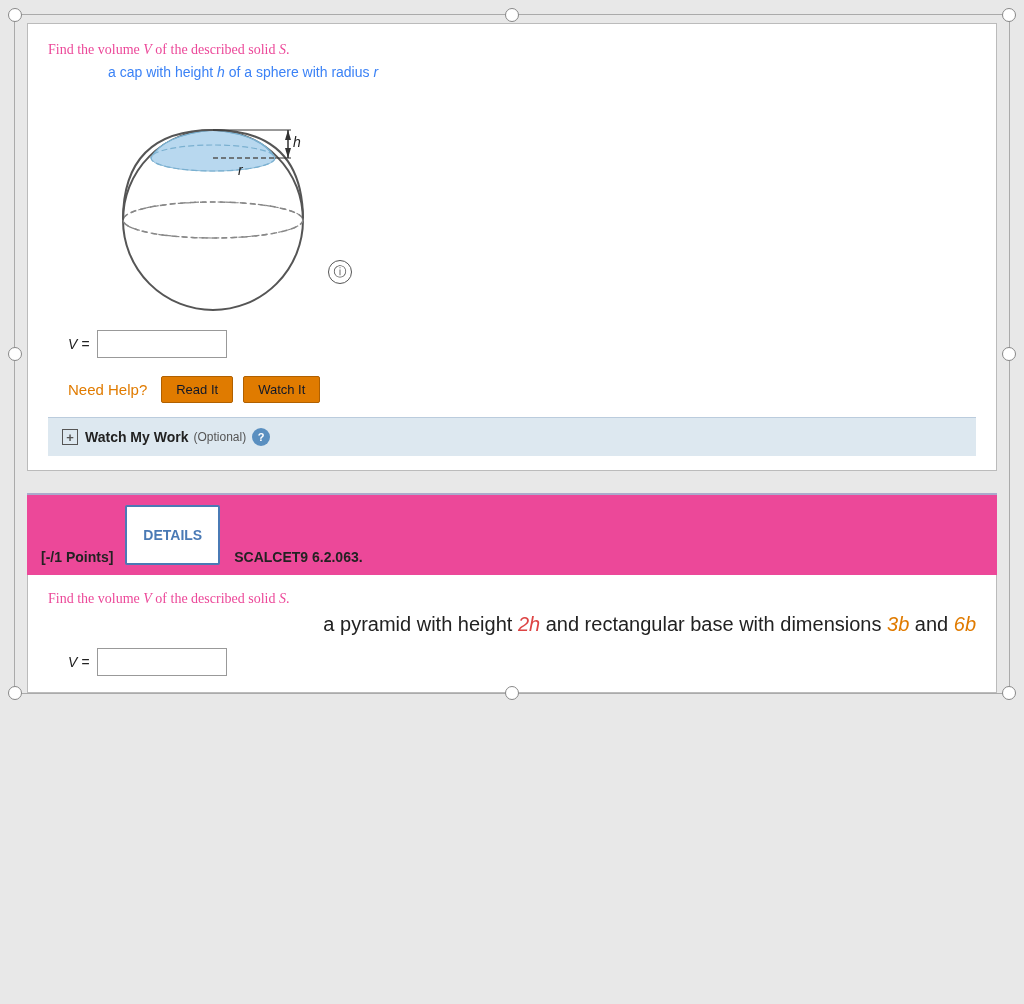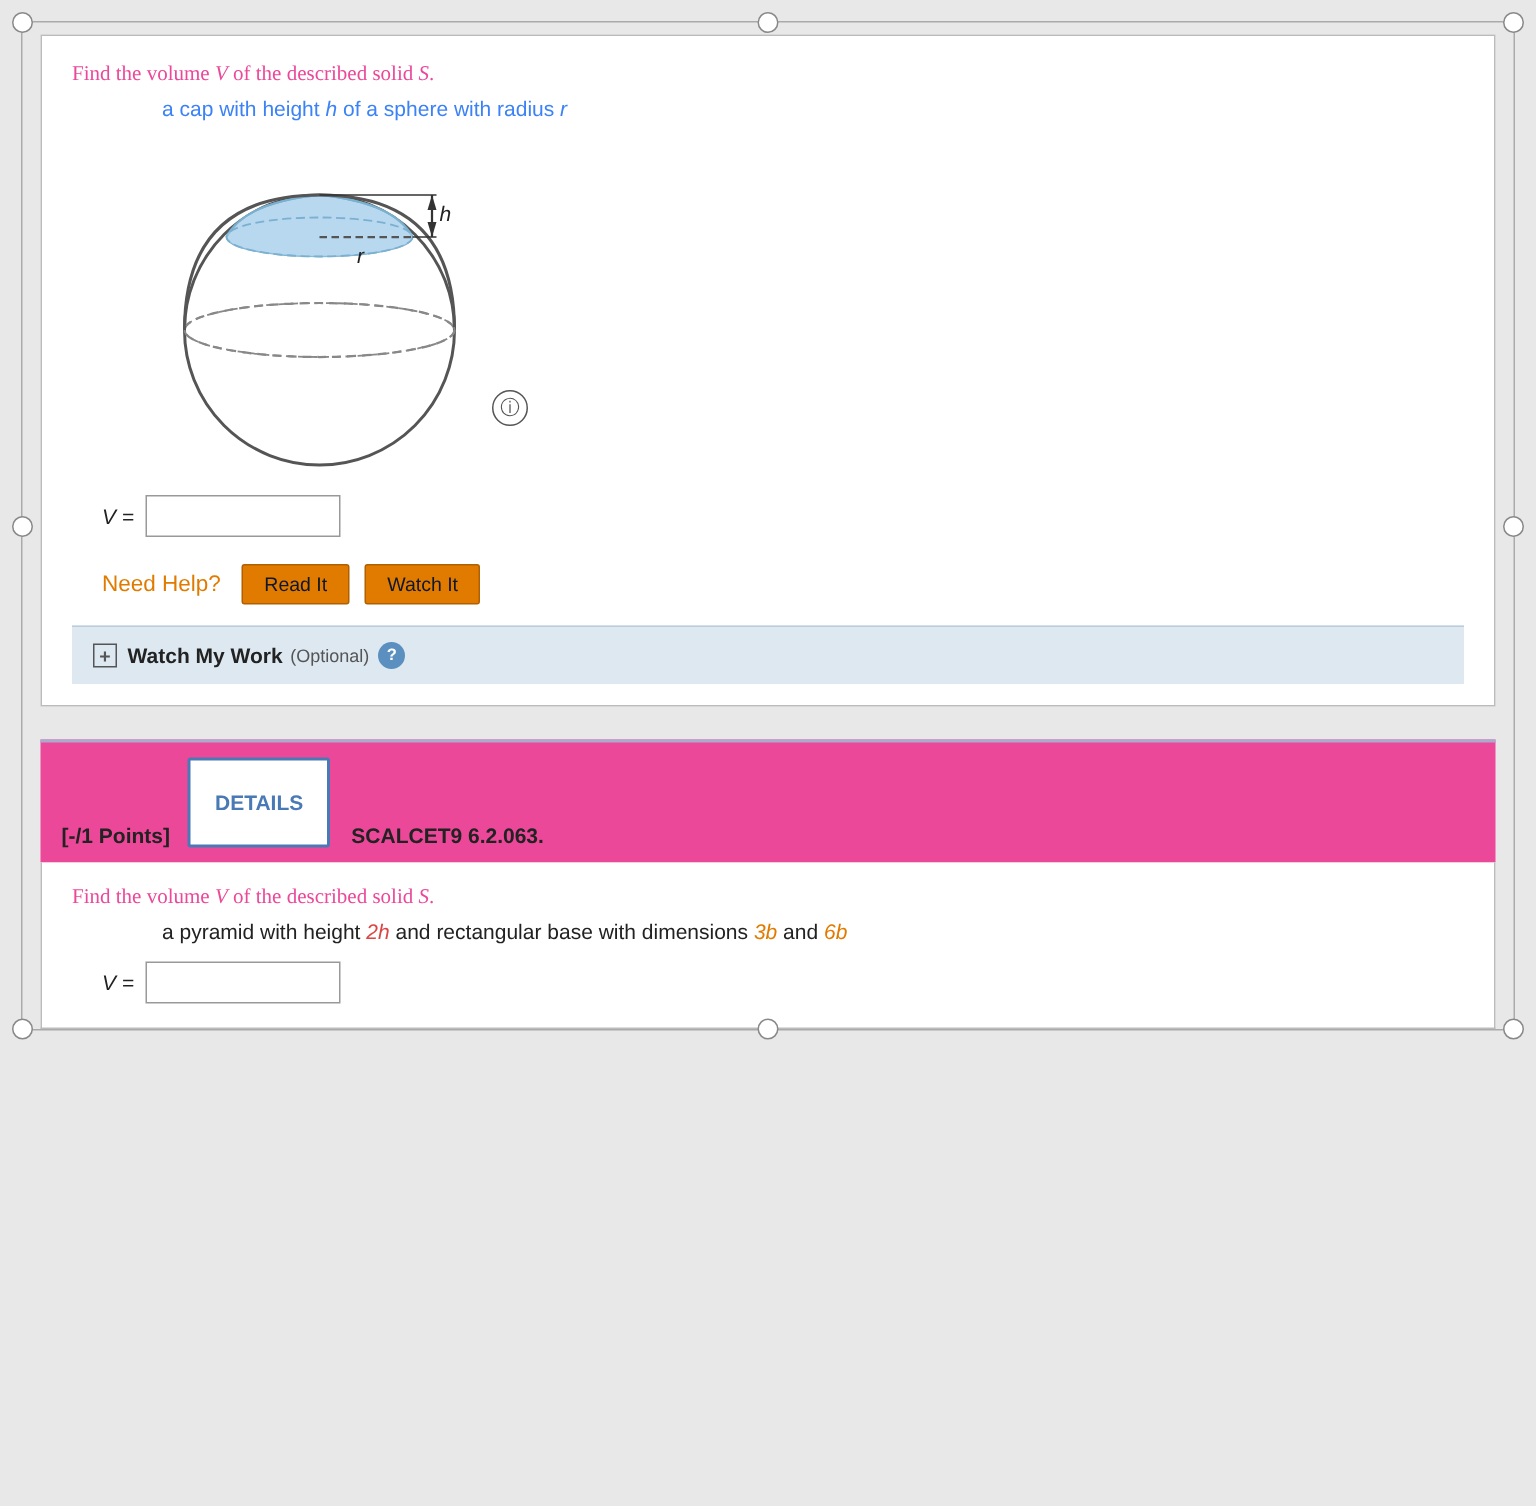--- a/index.html
+++ b/index.html
@@ -191,24 +191,25 @@
       margin-left: 14px;
     }
     .second-problem-card {
       background: #fff;
       border: 1.5px solid #bbb;
       border-top: none;
       margin: 0 12px;
       padding: 16px 20px 16px 20px;
     }
     .pyramid-text {
-      font-size: 14px;
+      font-size: 20px;
       margin-left: 60px;
       margin-top: 4px;
       color: #222;
+      text-align: right;
     }
     .pyramid-text em { font-style: italic; }
     .highlight-red { color: #d44; font-style: italic; }
     .highlight-orange { color: #e07b00; font-style: italic; }
     .answer-row2 {
       display: flex;
       align-items: center;
       margin-left: 20px;
       margin-top: 12px;
     }

